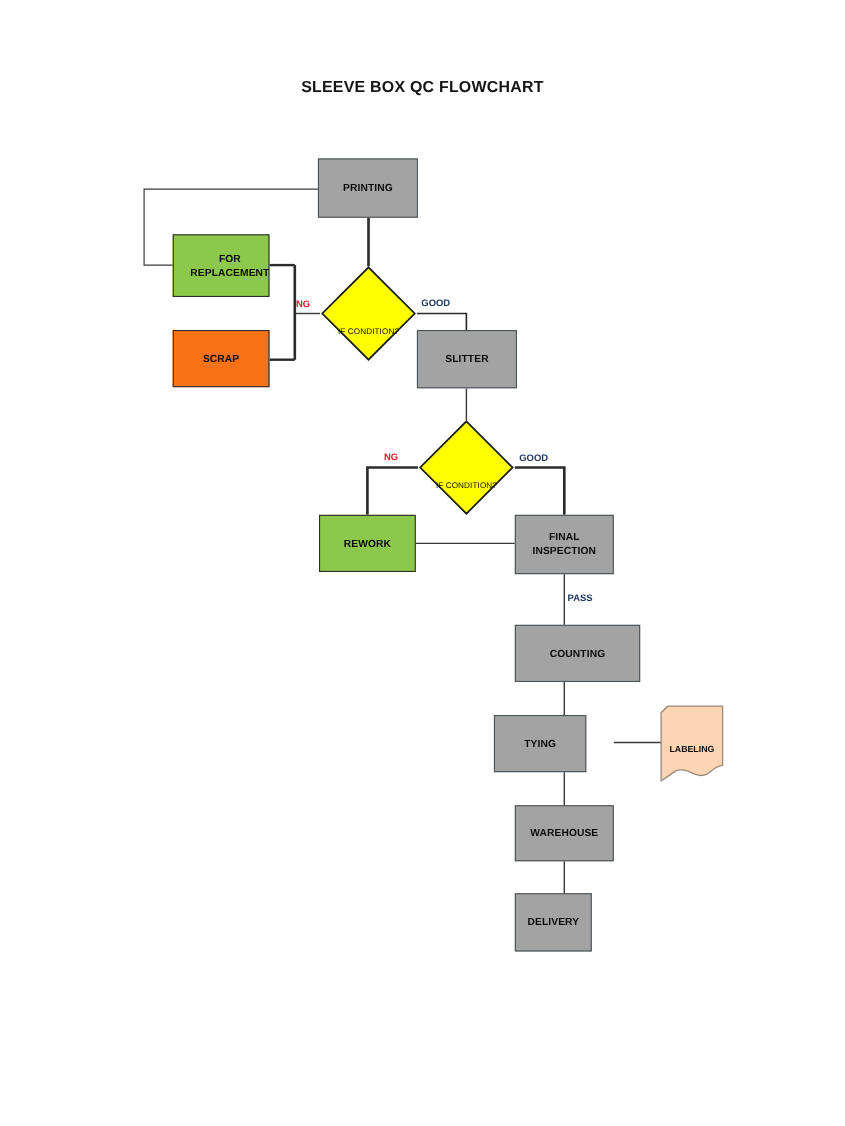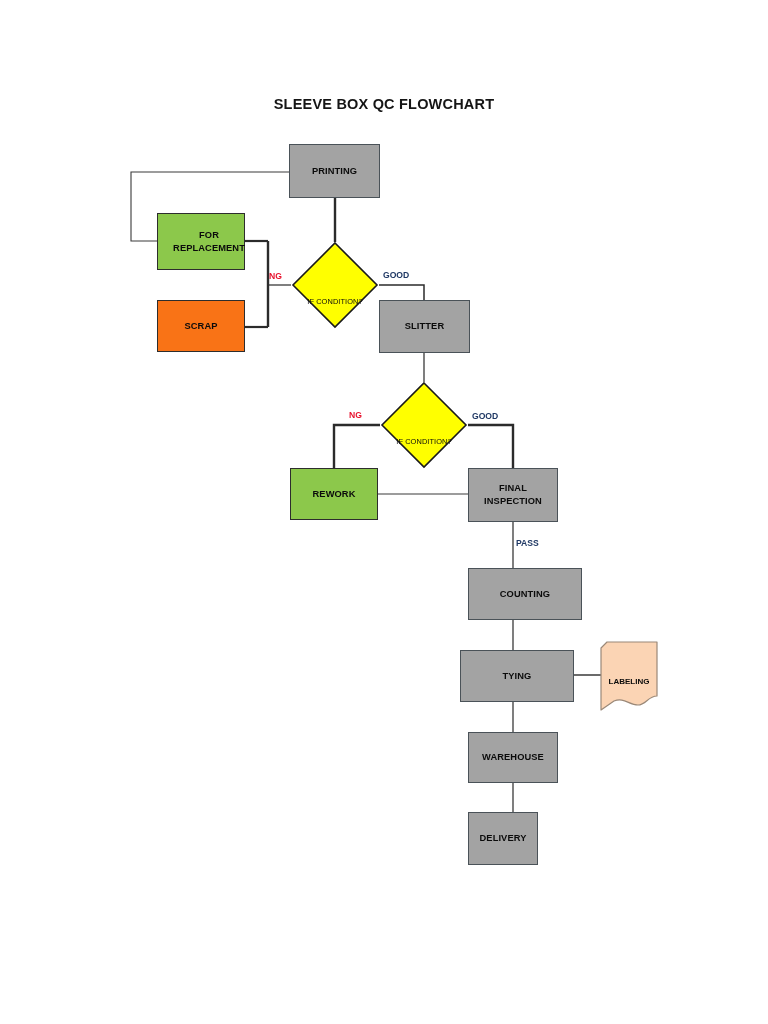--- a/index.html
+++ b/index.html
@@ -24,21 +24,20 @@
   .title {
     position: absolute;
     left: 0;
     top: 72px;
     width: 768px;
     text-align: center;
     font-size: 14.5px;
     font-weight: bold;
     color: #151515;
     letter-spacing: 0.2px;
-    margin-top: 24px;
   }
   .node {
     position: absolute;
     box-sizing: border-box;
     display: flex;
     align-items: center;
     justify-content: center;
     text-align: center;
     font-size: 9.3px;
     font-weight: bold;
@@ -185,21 +184,21 @@
     <span>
       <span>FINAL</span><br>
       <span>INSPECTION</span>
     </span>
   </div>
 
   <div class="node rect" style="left:468px; top:568px; width:114px; height:52px;">
     <span>COUNTING</span>
   </div>
 
-  <div class="node rect" style="left:460px; top:650px; width:114px; height:52px;">
+  <div class="node rect" style="left:449px; top:650px; width:84px; height:52px;">
     <span>TYING</span>
   </div>
 
   <div class="doc-wrap" style="left:600px; top:641px; width:58px; height:70px;">
     <svg width="58" height="70" viewBox="0 0 58 70">
       <path d="M7,1 L57,1 L57,55 C48,55 46,64 38,64 C29,64 24,56 14,60 L1,69 L1,7 Z" fill="#fbd4b4" stroke="#9a8878" stroke-width="1.2" stroke-linejoin="round"></path>
     </svg>
     <div class="dlabel">LABELING</div>
   </div>
 

